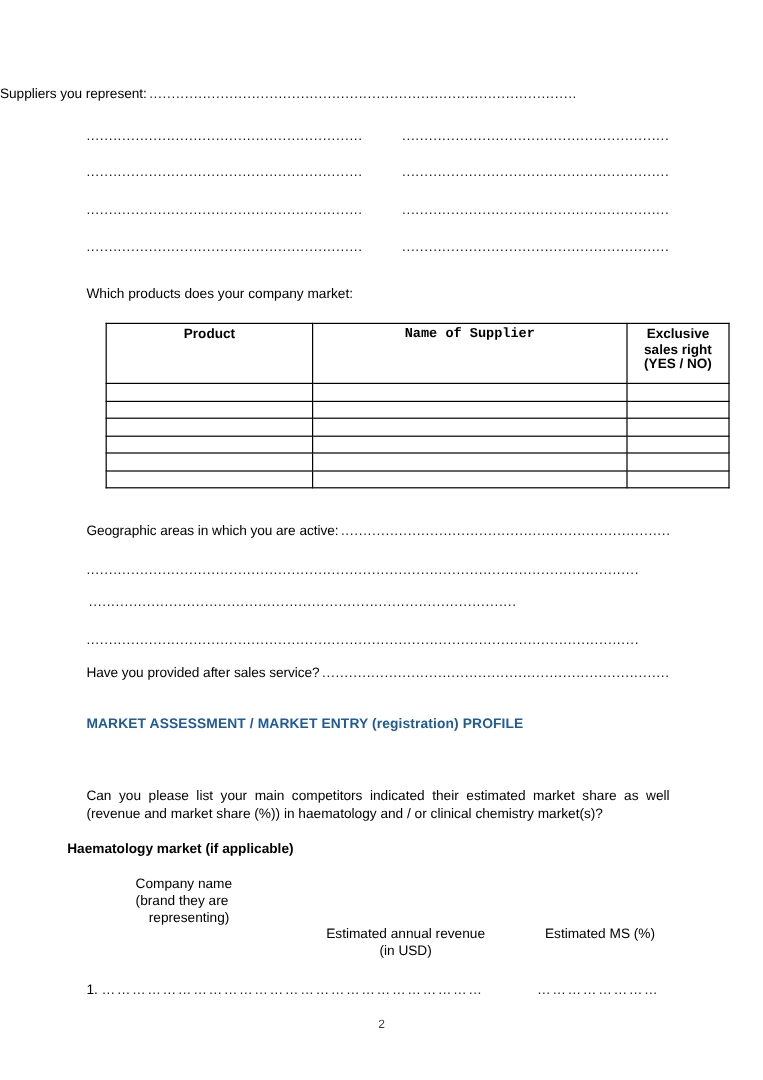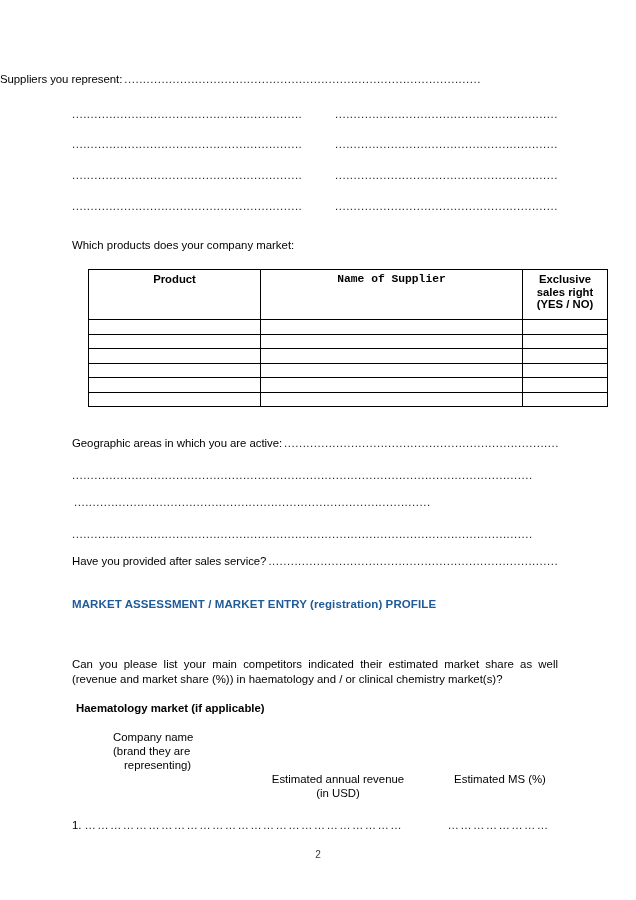--- a/index.html
+++ b/index.html
@@ -284,21 +284,21 @@
 
   <div class="row qline" style="left:72px; top:554px;">
     <span class="qlabel">Have you provided after sales service?</span>
     <span class="leader">................................................................................................</span>
   </div>
 
   <div class="blue-head" id="blueHead" style="left: 72px; top: 598px; color: rgb(31, 91, 150);">MARKET ASSESSMENT / MARKET ENTRY (registration)  PROFILE</div>
 
   <div class="para" style="left:72px; top:657px;">Can you please list your main competitors indicated their estimated market share as well (revenue and market share (%)) in haematology and / or clinical chemistry market(s)?</div>
 
-  <div class="subhead" style="left:76px; top:702px;">Haematology market (if applicable)</div>
+  <div class="subhead" style="left:56px; top:702px;">Haematology market (if applicable)</div>
 
   <div class="col-heads" style="top:730px;">
     <div class="ch ch-company">
       <div class="l1">Company name</div>
       <div class="l2">(brand they are</div>
       <div class="l3">representing)</div>
     </div>
     <div class="ch ch-rev">
       <span class="l1">Estimated annual revenue</span>
       <span class="l2">(in USD)</span>

